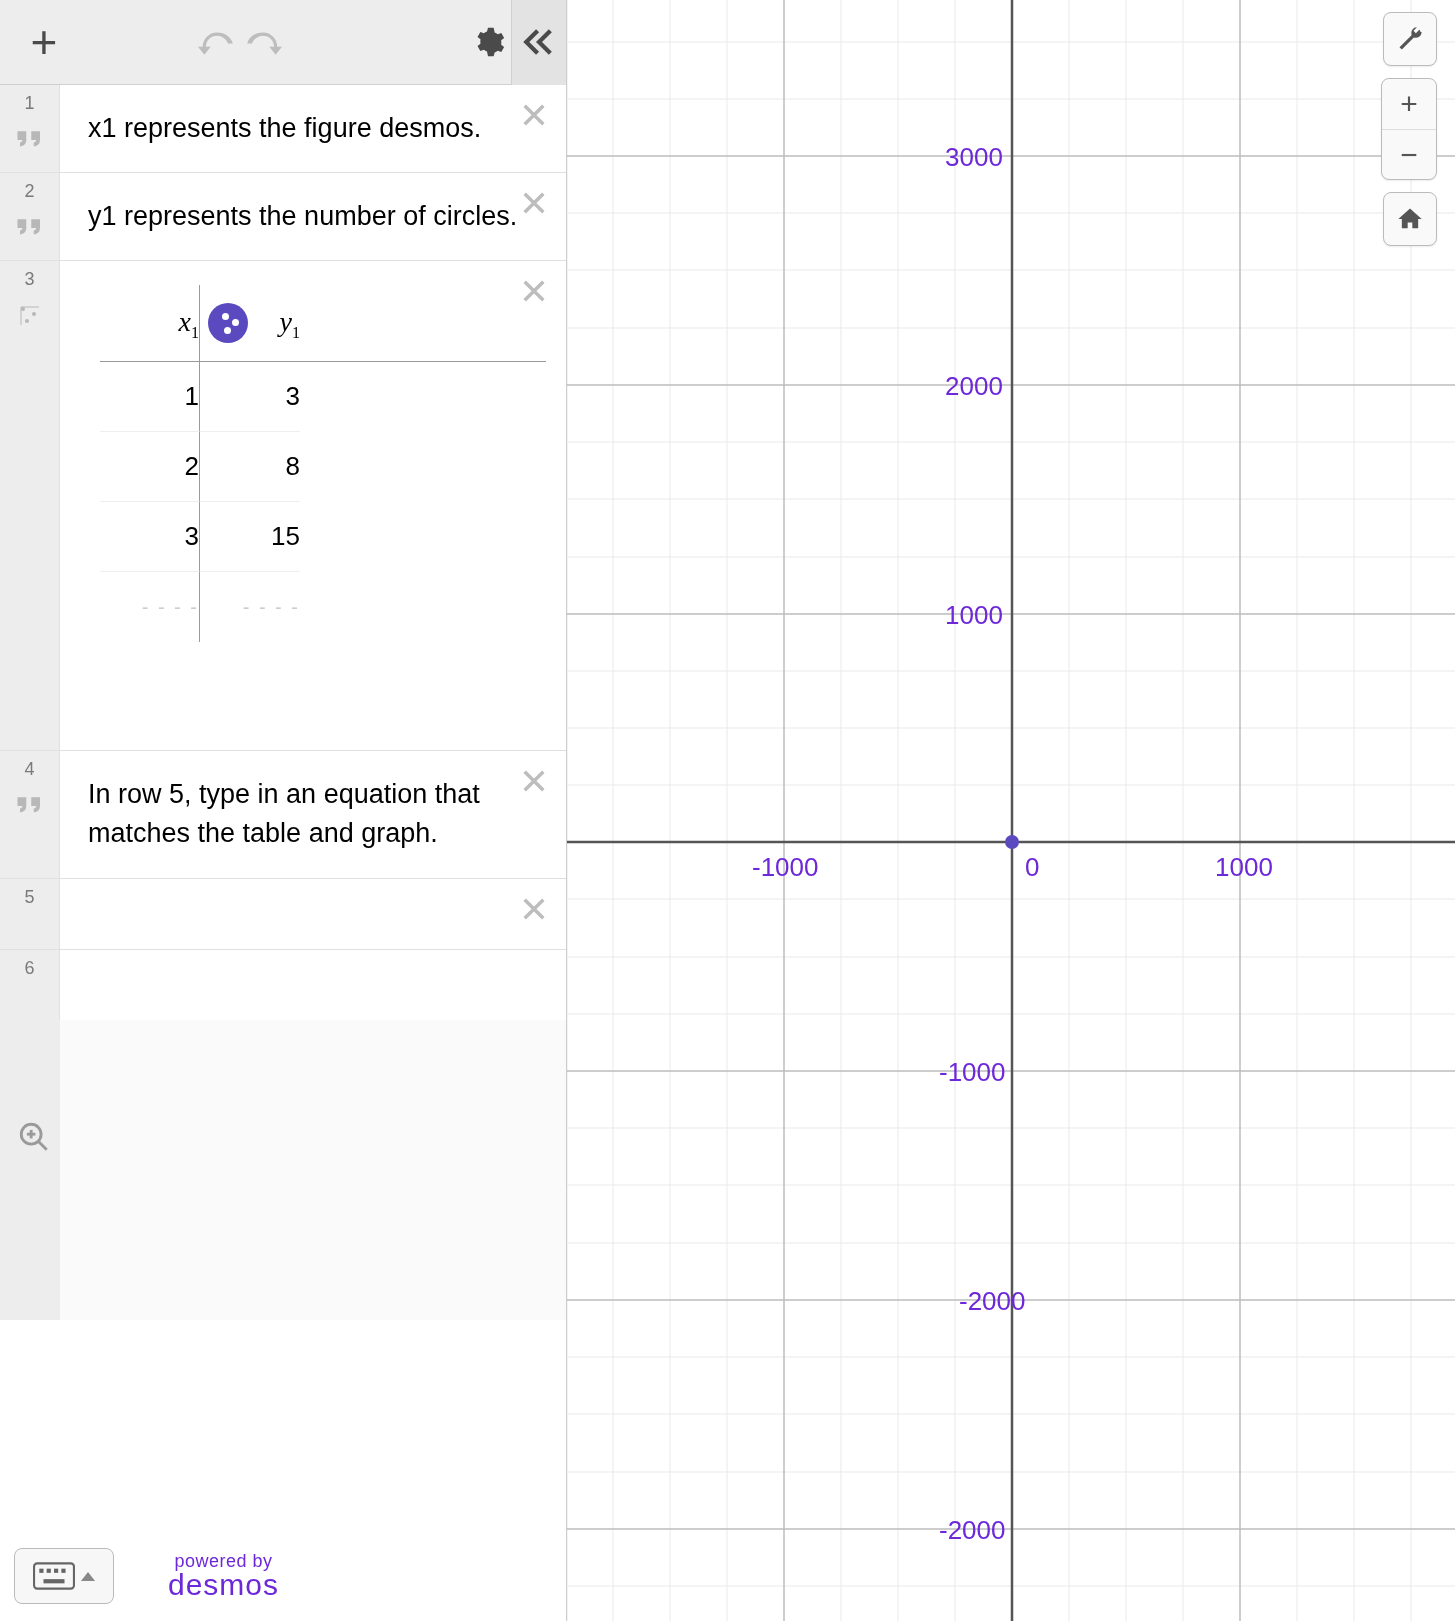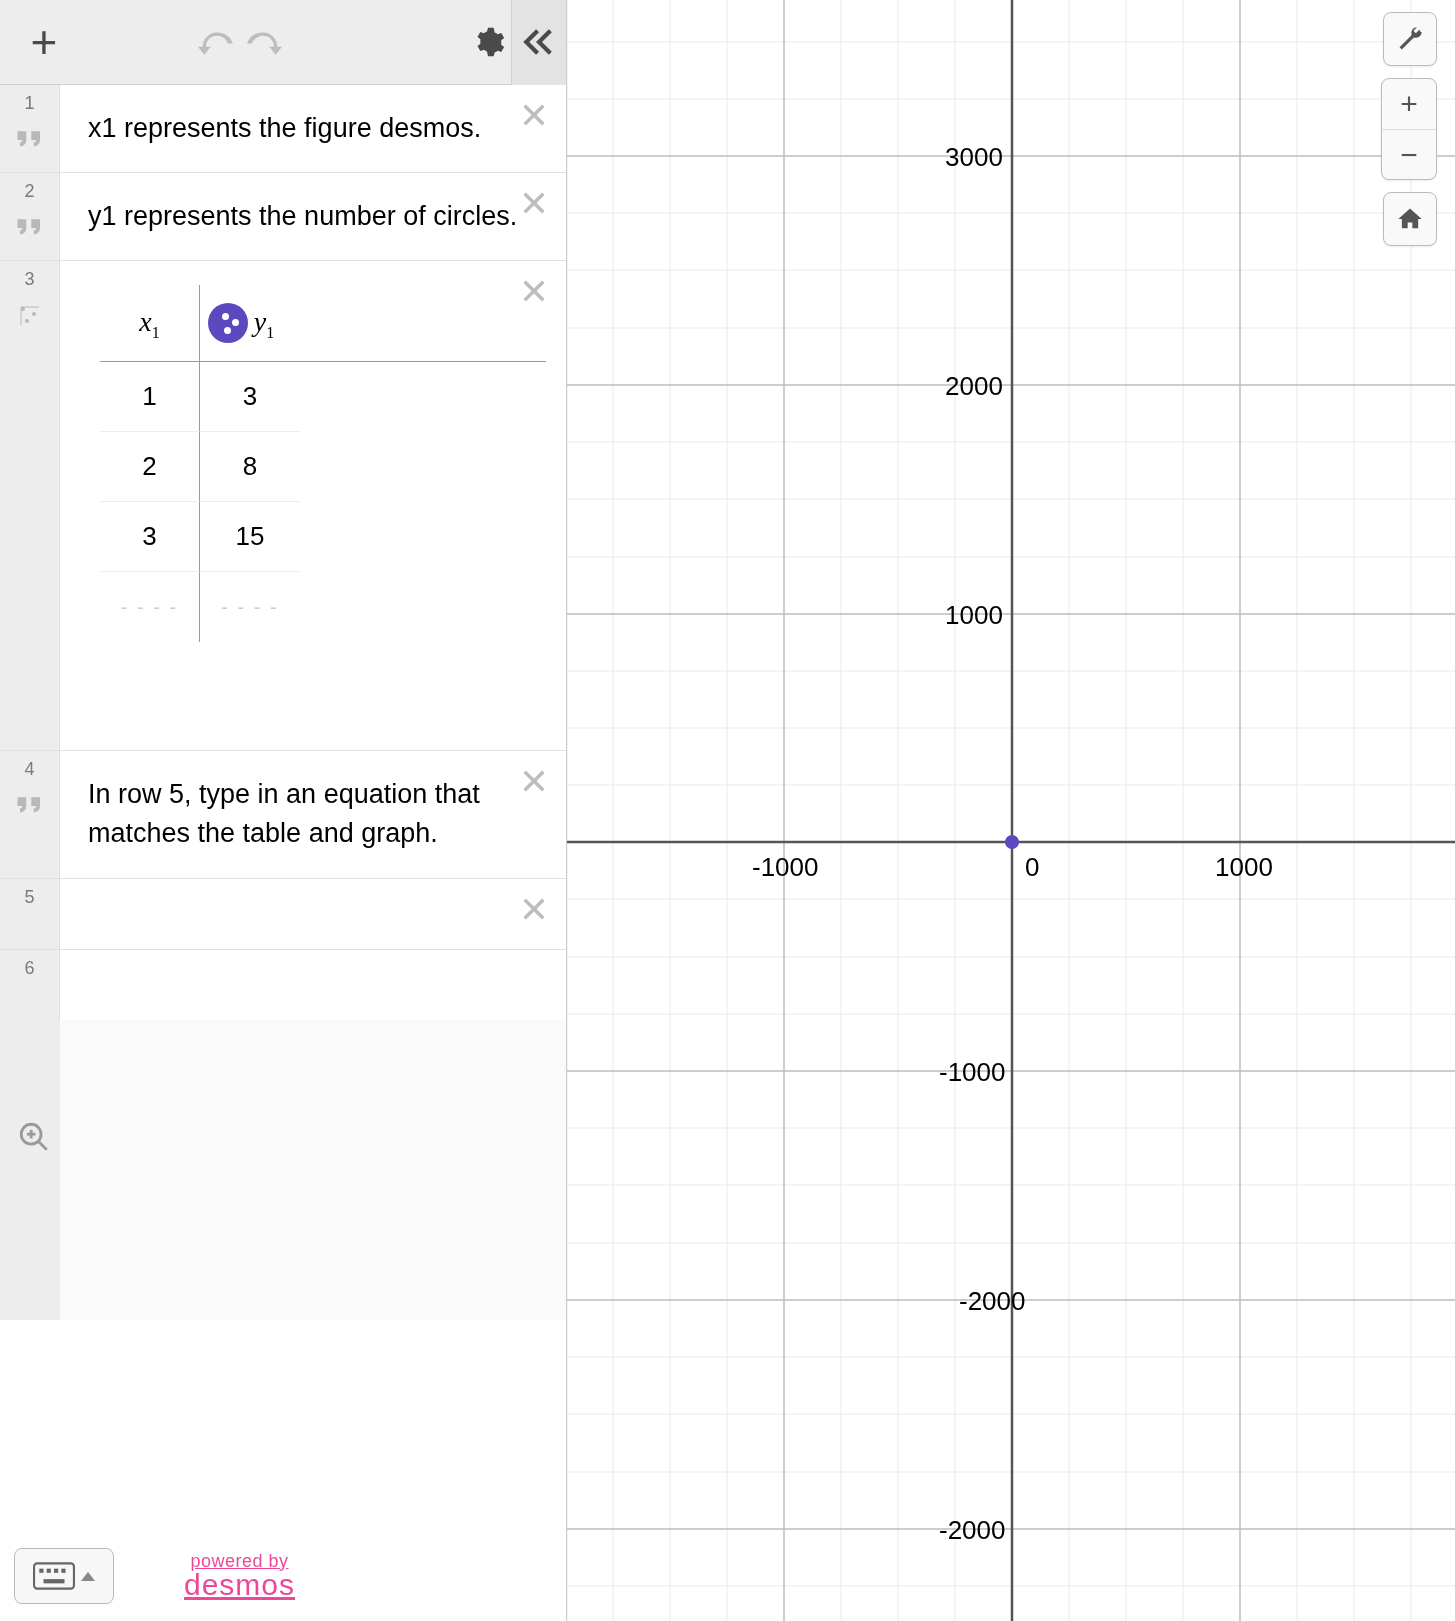--- a/index.html
+++ b/index.html
@@ -24,21 +24,21 @@
 .expr-num { font-size:18px; color:#7a7a7a; }
 .expr-icon { margin-top:14px; color:#b8b8b8; }
 .expr-icon svg { width:30px; height:24px; }
 .expr-body { flex:1; padding:24px 28px; font-size:27px; color:#000; line-height:1.45; }
 .expr-delete { position:absolute; top:12px; right:14px; width:36px; height:36px; color:#bdbdbd; cursor:pointer; display:flex; align-items:center; justify-content:center; }
 .expr-delete svg { width:28px; height:28px; }
 
 
 .tbl { margin:10px 0 10px 20px; }
 .tbl-row { display:flex; }
-.tbl-cell { width:100px; height:70px; display:flex; align-items:center; justify-content:center; font-size:26px; position:relative; }
+.tbl-cell { width:100px; height:70px; display:flex; align-items:center; justify-content:flex-end; font-size:26px; position:relative; }
 .tbl-head .tbl-cell { height:76px; font-family: 'Times New Roman', serif; font-style:italic; font-size:28px; }
 .tbl-head .tbl-cell sub { font-size:16px; font-style:normal; }
 .tbl-cell.lcol { border-right:1.5px solid #9a9a9a; }
 .tbl-row.hdr { border-bottom:1.5px solid #9a9a9a; }
 .tbl-row.data .tbl-cell { border-bottom:1px solid #eee; }
 .tbl-dot { width:40px; height:40px; border-radius:50%; background:#5b49bf; position:absolute; left:8px; display:flex; align-items:center; justify-content:center; }
 .tbl-dot::before { content:""; position:absolute; width:7px; height:7px; background:#fff; border-radius:50%; top:10px; left:14px; box-shadow: 10px 6px 0 #fff, 2px 14px 0 #fff; }
 .tbl-placeholder { color:#ccc; letter-spacing:2px; font-size:20px; }
 
 
@@ -46,28 +46,28 @@
 .zoomfit svg { width:34px; height:34px; }
 
 
 .expr.small .expr-body { min-height:70px; }
 
 
 .footer { height:90px; display:flex; align-items:center; padding:0 14px; }
 .kbd-toggle { width:100px; height:56px; border:1px solid #bbb; border-radius:8px; background:#f7f7f7; display:flex; align-items:center; justify-content:center; gap:6px; color:#666; cursor:pointer; }
 .kbd-toggle svg.kb { width:42px; height:28px; }
 .kbd-toggle .tri { width:0; height:0; border-left:7px solid transparent; border-right:7px solid transparent; border-bottom:9px solid #888; }
-.powered { margin-left:70px; text-align:center; color:#ec4899;text-decoration:underline; }
+.powered { margin-left:54px; text-align:center; color:#6d28d9; }
 .powered .p1 { font-size:18px; letter-spacing:0.5px; }
 .powered .p2 { font-size:30px; font-weight:400; letter-spacing:1px; margin-top:-4px; }
 
 
 .graph { flex:1; position:relative; background:#fff; overflow:hidden; }
 .graph svg.grid { position:absolute; inset:0; width:100%; height:100%; }
-.axis-label { position:absolute; font-size:26px; color:#000000; }
+.axis-label { position:absolute; font-size:26px; color:#6d28d9; }
 
 .graph-controls { position:absolute; top:12px; right:18px; display:flex; flex-direction:column; gap:12px; align-items:flex-end; }
 .ctrl-btn { width:54px; height:54px; border:1px solid #bbb; border-radius:8px; background:#f9f9f9; display:flex; align-items:center; justify-content:center; color:#555; cursor:pointer; box-shadow:0 1px 2px rgba(0,0,0,0.08); }
 .ctrl-btn svg { width:28px; height:28px; }
 .zoom-group { border:1px solid #bbb; border-radius:8px; background:#f9f9f9; box-shadow:0 1px 2px rgba(0,0,0,0.08); overflow:hidden; }
 .zoom-group .zbtn { width:54px; height:50px; display:flex; align-items:center; justify-content:center; font-size:30px; color:#555; cursor:pointer; }
 .zoom-group .zbtn + .zbtn { border-top:1px solid #ddd; }
 
 .gutter-below { width:60px; background:#ededed; }
 .trailing { display:flex; flex:1; }

